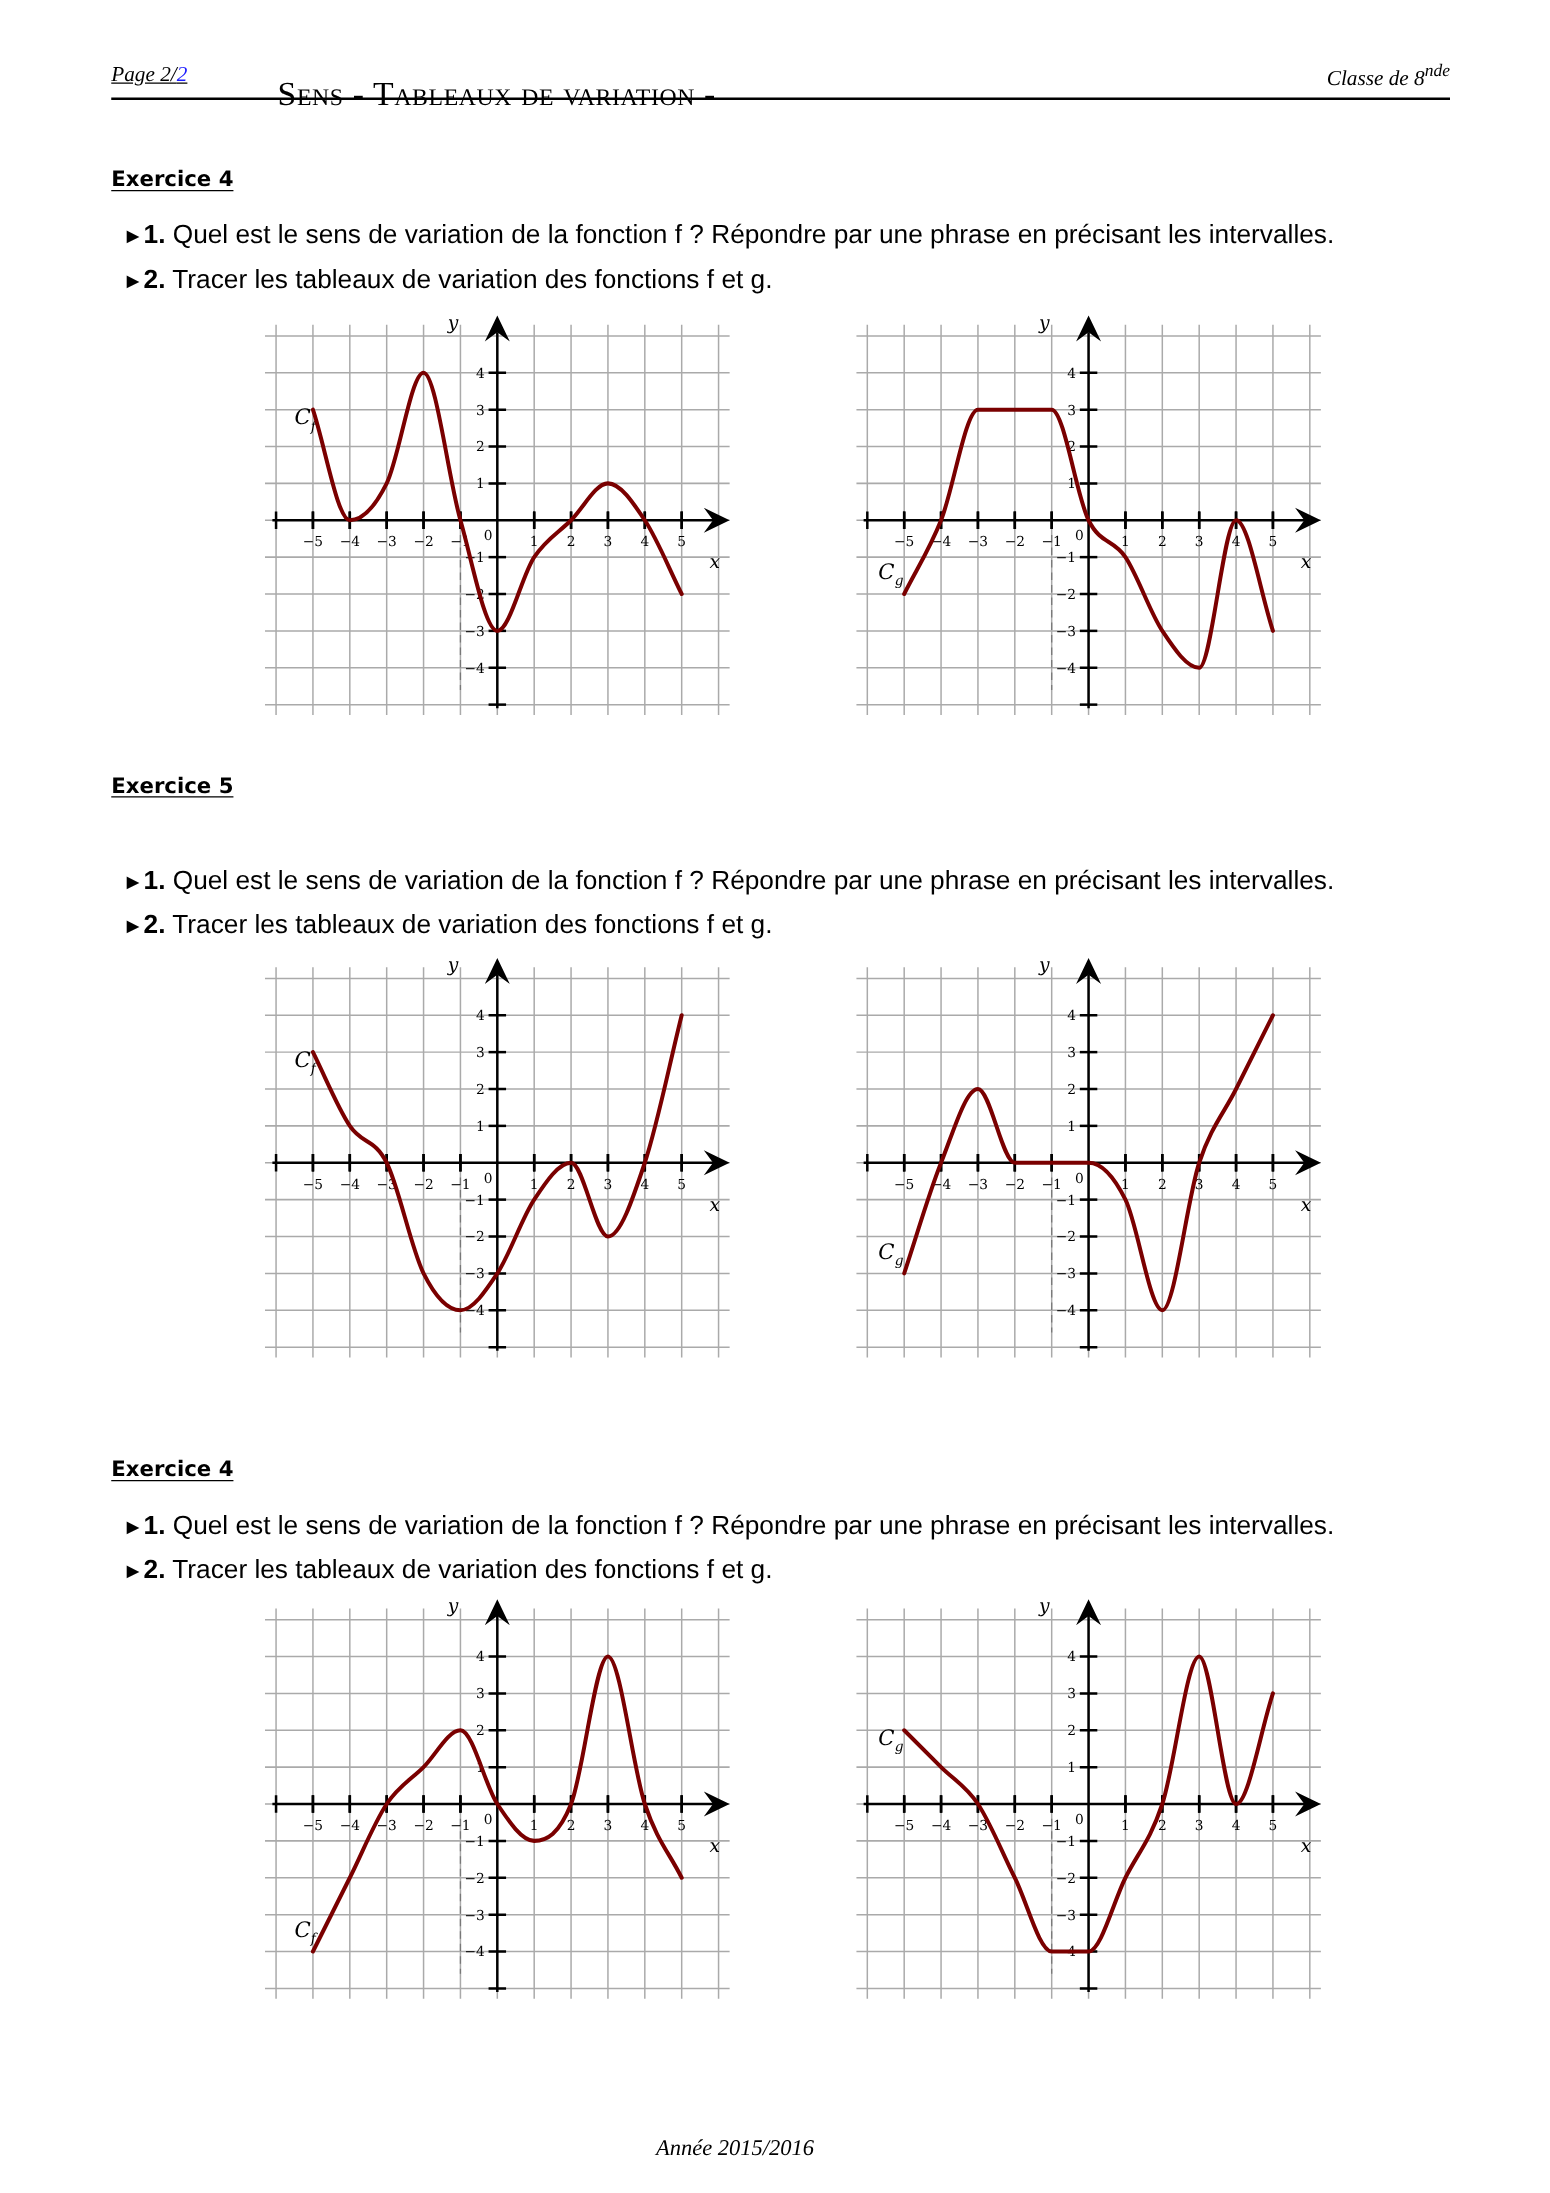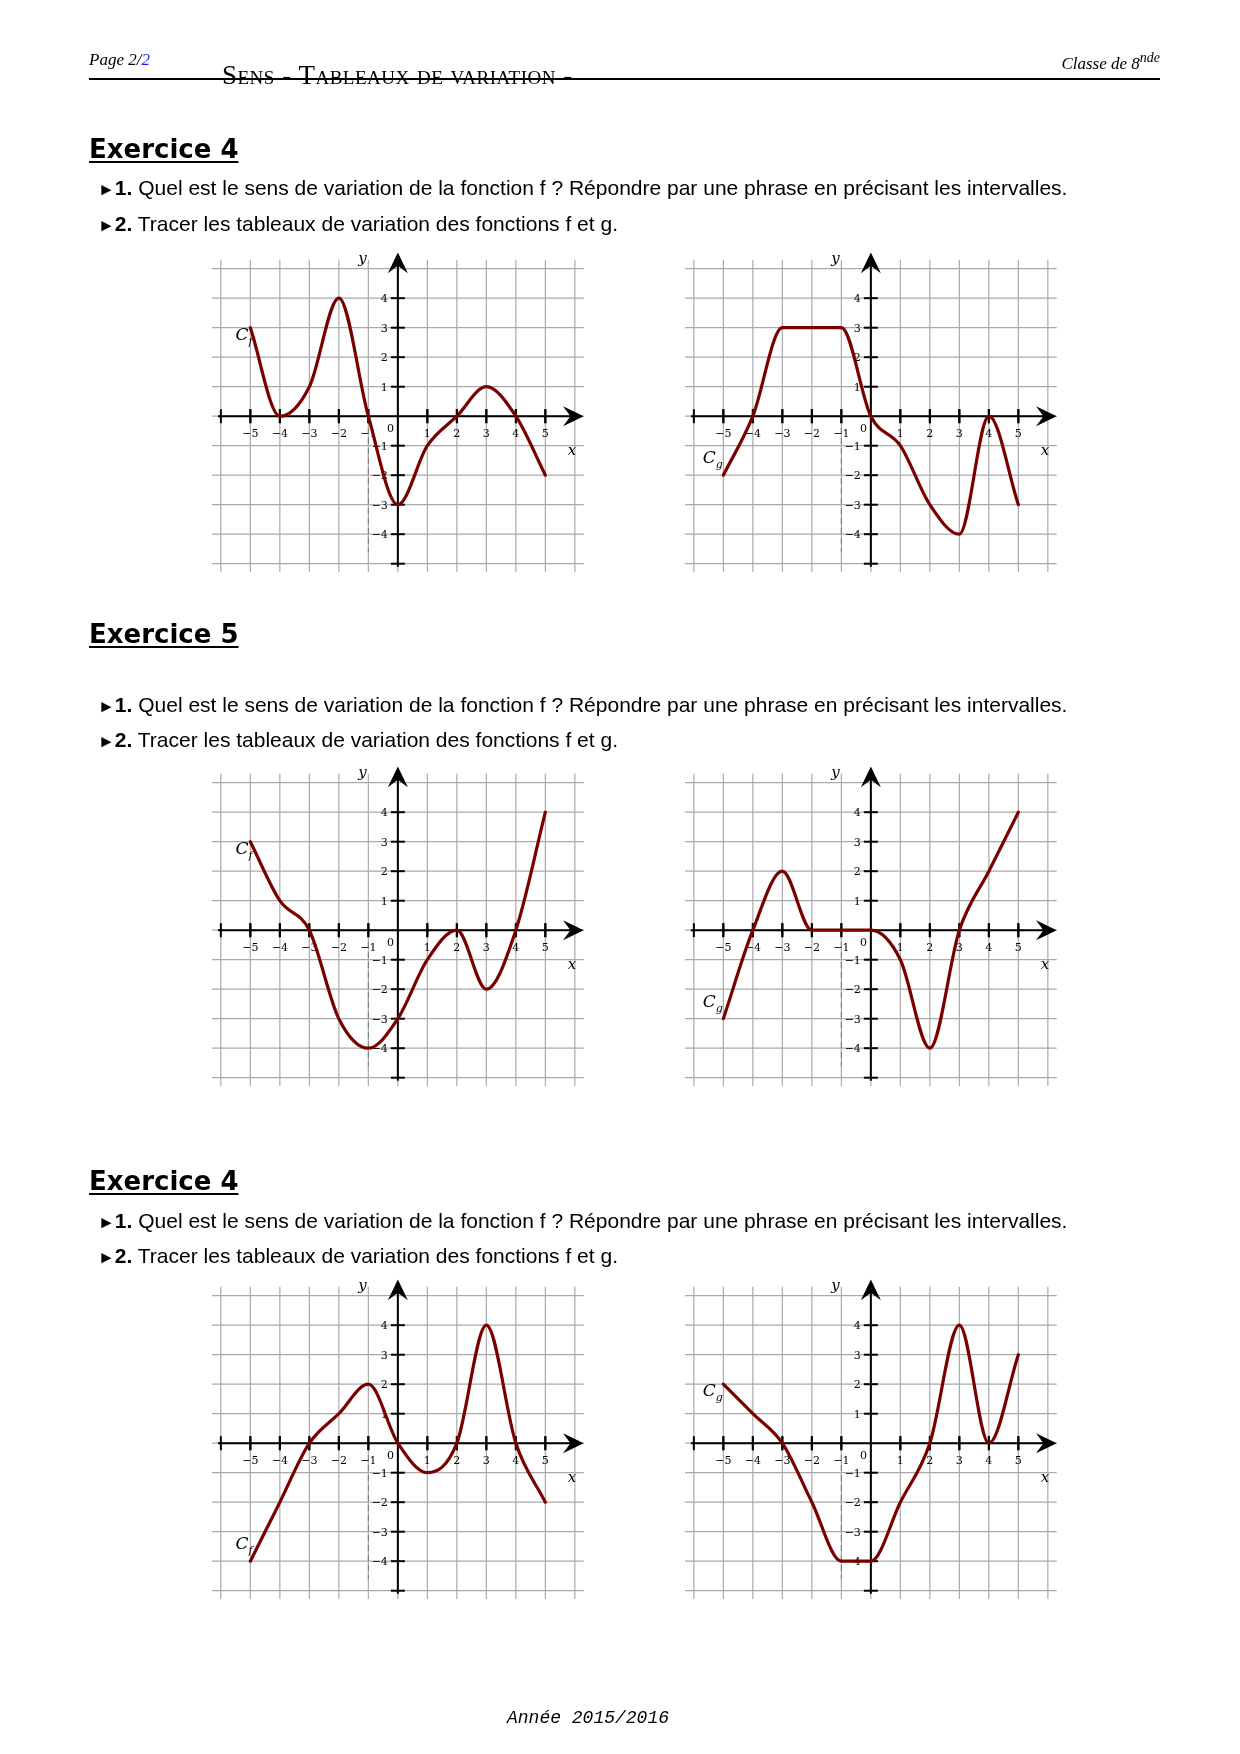--- a/index.html
+++ b/index.html
@@ -1,30 +1,30 @@
 <!DOCTYPE html>
 <html><head>
 <meta charset="utf-8">
 <style>
   html, body { margin: 0; padding: 0; background: #ffffff; }
   body { width: 1240px; height: 1754px; position: relative; overflow: hidden;
          font-family: "DejaVu Serif", "Liberation Serif", serif; color: #000; }
   .abs { position: absolute; }
-  .header-left { left: 89px; top: 50px; font-style: italic; font-size: 17px; font-family: "Liberation Serif", serif; }
+  .header-left { left: 89px; top: 50px; font-style: italic; font-size: 17px; font-family: "Liberation Serif", serif; text-decoration: underline; }
   .header-left .pg-link { color: #1a1aff; }
   .header-title { left: 222px; top: 42px; font-size: 27px; font-family: "Liberation Serif", serif; font-variant: small-caps; letter-spacing: 0.5px; margin-top: 18px; }
   .header-right { right: 80px; top: 50px; font-style: italic; font-size: 17px; font-family: "Liberation Serif", serif; }
   .header-right sup { font-size: 14px; }
   .header-rule { left: 89px; top: 78px; width: 1071px; height: 2px; background: #000; }
-  .ex-heading { left: 89px; font-family: "DejaVu Sans", sans-serif; font-weight: bold; font-size: 26px; text-decoration: underline; text-underline-offset: 3px; }
+  .ex-heading { left: 89px; font-family: "DejaVu Sans", sans-serif; font-weight: bold; font-size: 17px; text-decoration: underline; text-underline-offset: 3px; }
   .question { left: 98px; font-family: Liberation Sans, sans-serif; font-size: 21px; white-space: nowrap; }
   .question .num { font-weight: bold; }
   .question .tri { font-size: 17px; }
   .graph { position: absolute; }
-  .footer { left: 0; width: 1176px; top: 1708px; text-align: center; font-style: italic; font-size: 18px; font-family: Liberation Mono, monospace; }
+  .footer { left: 0; width: 1176px; top: 1708px; text-align: center; font-style: italic; font-size: 18px; font-family: Liberation Serif, serif; }
 </style>
 </head>
 <body>
 
 <div class="abs header-left">
   <span>Page 2/</span><span class="pg-link">2</span>
 </div>
 <div class="abs header-title">Sens - Tableaux de variation -</div>
 <div class="abs header-right">
   <span>Classe de 8</span><sup>nde</sup>

